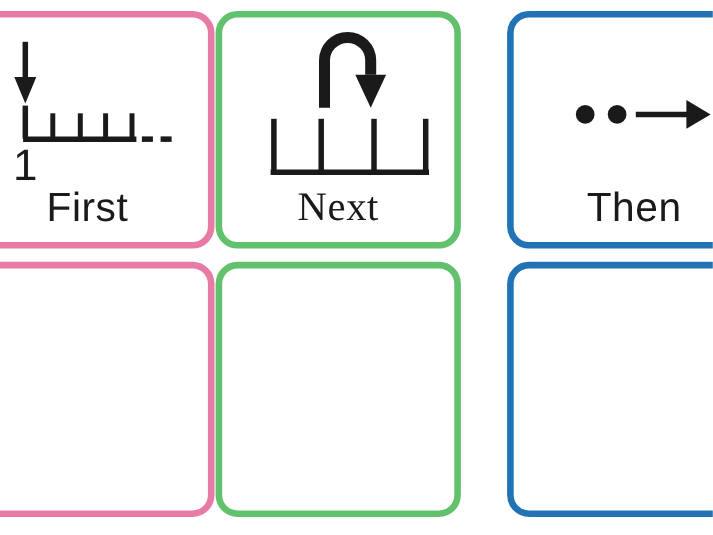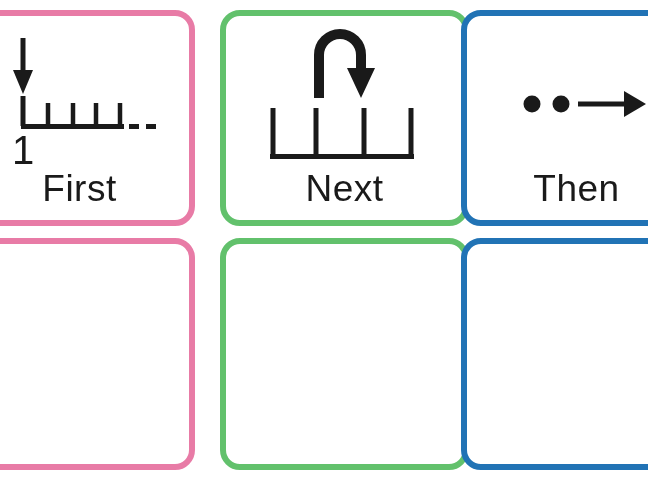--- a/index.html
+++ b/index.html
@@ -13,21 +13,21 @@
   }
   .card {
     position: absolute;
     box-sizing: border-box;
     border: 6px solid #ccc;
     border-radius: 20px;
     background: #ffffff;
   }
   
   .col-1 { left: -36px; width: 231px; }
-  .col-2 { left: 220px; width: 249px; }
+  .col-2 { left: 196px; width: 223px; font-family: Liberation Serif, serif; }
   .col-3 { left: 461px; width: 231px; }
   .row-1 { top: 10px;  height: 216px; }
   .row-2 { top: 238px; height: 232px; }
 
   .card-label {
     position: absolute;
     left: 0; right: 0;
     bottom: 13px;
     text-align: center;
     font-size: 37px;

